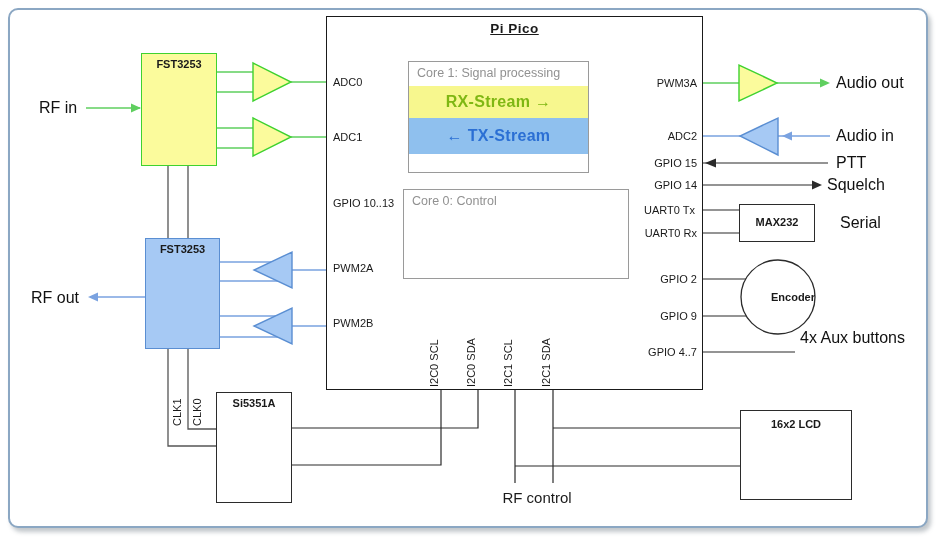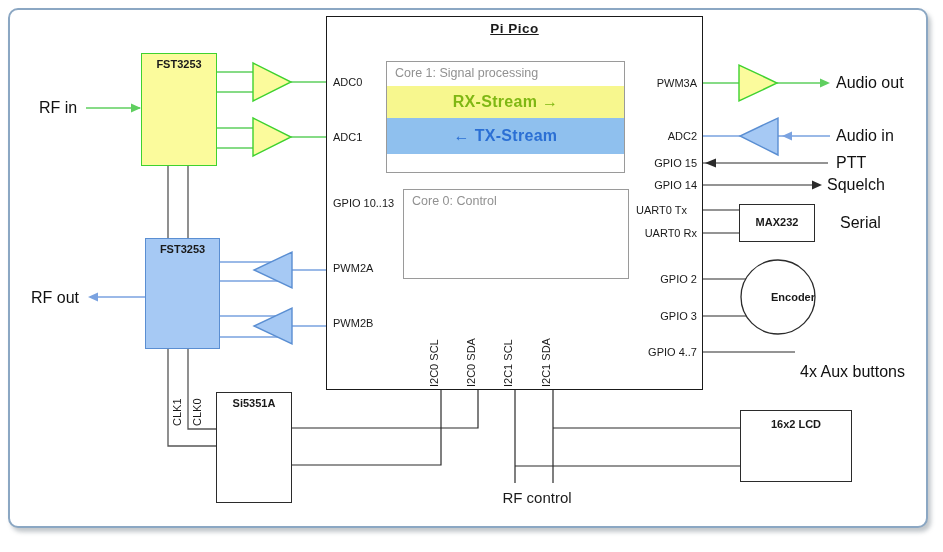--- a/index.html
+++ b/index.html
@@ -10,33 +10,33 @@
   #frame{
     position:absolute;left:8px;top:8px;width:916px;height:516px;
     border:2px solid var(--frame,#8ba7c3);border-radius:10px;
     box-shadow:3px 4px 4px rgba(120,130,140,.45);
     background:#fff;
   }
   .svglayer{position:absolute;left:0;top:0;width:943px;height:552px;}
   .box{position:absolute;box-sizing:border-box;background:#fff;}
   .box .blabel{font-size:11px;font-weight:bold;text-align:center;margin-top:4px;}
   #pico-box{left:326px;top:16px;width:377px;height:374px;border:1.5px solid #1a1a1a;}
-  #core1-box{left:386px;top:61px;width:239px;height:112px;border:1px solid #9a9a9a;}
+  #core1-box{left:408px;top:61px;width:181px;height:112px;border:1px solid #9a9a9a;}
   #core0-box{left:403px;top:189px;width:226px;height:90px;border:1px solid #9a9a9a;}
   .core-title{position:absolute;left:8px;top:4px;font-size:12.5px;color:#919191;white-space:nowrap;}
   .band{position:absolute;left:0;width:100%;display:flex;align-items:center;justify-content:center;
         font-size:16px;font-weight:600;letter-spacing:.3px;}
   #rx-band{top:24px;height:32px;background:var(--rx-band,#f7f78e);color:var(--rx-text,#7fb713);}
   #tx-band{top:56px;height:36px;background:var(--tx-band,#8fc0ee);color:var(--tx-text,#2b6fd4);}
   #fst-rx-box{left:141px;top:53px;width:76px;height:113px;background:var(--pale-yellow,#fbfb9c);border:1.5px solid var(--green-border,#3fd22f);}
   #fst-tx-box{left:145px;top:238px;width:75px;height:111px;background:var(--blue-fill,#a6c9f4);border:1.5px solid var(--blue-border,#5a8ed2);}
   #si5351-box{left:216px;top:392px;width:76px;height:111px;border:1.4px solid #2b2b2b;}
   #max232-box{left:739px;top:204px;width:76px;height:38px;border:1.4px solid #2b2b2b;}
   #max232-box .blabel{margin-top:11px;}
-  #lcd-box{left:740px;top:410px;width:112px;height:72px;border:1.4px solid #2b2b2b;}
+  #lcd-box{left:740px;top:410px;width:112px;height:90px;border:1.4px solid #2b2b2b;}
   #lcd-box .blabel{margin-top:7px;}
   .pin{position:absolute;font-size:11px;white-space:nowrap;height:12px;line-height:12px;}
   .pin.r{text-align:right;}
   .vpin{position:absolute;width:60px;height:12px;font-size:11px;line-height:12px;white-space:nowrap;
         transform:rotate(-90deg);transform-origin:center center;text-align:left;}
   .biglabel{position:absolute;font-size:16px;white-space:nowrap;color:#111;}
   #pico-title{position:absolute;left:326px;top:21px;width:377px;text-align:center;
               font-size:13.5px;font-weight:bold;text-decoration:underline;letter-spacing:.5px;}
   #encoder-label{position:absolute;left:741px;top:291px;width:74px;text-align:right;
                  font-size:11px;font-weight:bold;}
@@ -116,24 +116,24 @@
   <div class="pin" style="left:333px;top:76px;">ADC0</div>
   <div class="pin" style="left:333px;top:131px;">ADC1</div>
   <div class="pin" style="left:333px;top:197px;">GPIO 10..13</div>
   <div class="pin" style="left:333px;top:262px;">PWM2A</div>
   <div class="pin" style="left:333px;top:317px;">PWM2B</div>
 
   <div class="pin r" style="right:246px;top:77px;">PWM3A</div>
   <div class="pin r" style="right:246px;top:130px;">ADC2</div>
   <div class="pin r" style="right:246px;top:157px;">GPIO 15</div>
   <div class="pin r" style="right:246px;top:179px;">GPIO 14</div>
-  <div class="pin r" style="right:256px;top:204px;">UART0 Tx</div>
+  <div class="pin r" style="right:248px;top:204px;">UART0 Tx</div>
   <div class="pin r" style="right:246px;top:227px;">UART0 Rx</div>
   <div class="pin r" style="right:246px;top:273px;">GPIO 2</div>
-  <div class="pin r" style="right:246px;top:310px;">GPIO 3</div>
+  <div class="pin r" style="right:246px;top:310px;">GPIO 9</div>
   <div class="pin r" style="right:246px;top:346px;">GPIO 4..7</div>
 
   <div class="vpin" style="left:404px;top:351px;">I2C0 SCL</div>
   <div class="vpin" style="left:441px;top:351px;">I2C0 SDA</div>
   <div class="vpin" style="left:478px;top:351px;">I2C1 SCL</div>
   <div class="vpin" style="left:516px;top:351px;">I2C1 SDA</div>
 
   <div class="vpin" style="left:157px;top:400px;width:40px;">CLK1</div>
   <div class="vpin" style="left:177px;top:400px;width:40px;">CLK0</div>
 
@@ -154,15 +154,15 @@
   </div>
   <div id="encoder-label">Encoder</div>
 
   <div class="biglabel" style="left:39px;top:99px;">RF in</div>
   <div class="biglabel" style="left:31px;top:289px;">RF out</div>
   <div class="biglabel" style="left:836px;top:74px;">Audio out</div>
   <div class="biglabel" style="left:836px;top:127px;text-align:right;">Audio in</div>
   <div class="biglabel" style="left:836px;top:154px;">PTT</div>
   <div class="biglabel" style="left:827px;top:176px;">Squelch</div>
   <div class="biglabel" style="left:840px;top:214px;">Serial</div>
-  <div class="biglabel" style="left:800px;top:363px;text-align:right;">4x Aux buttons</div>
+  <div class="biglabel" style="left:800px;top:329px;text-align:right;">4x Aux buttons</div>
   <div id="rf-control-label">RF control</div>
 </div>
 
 </body></html>

